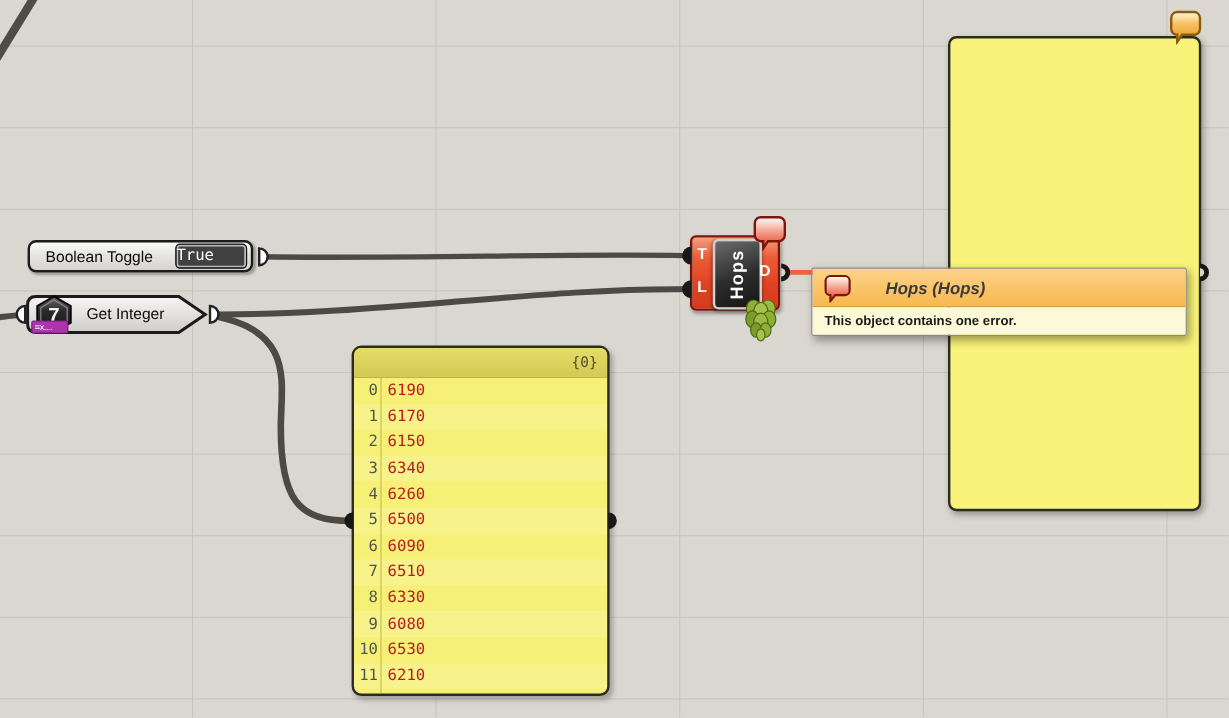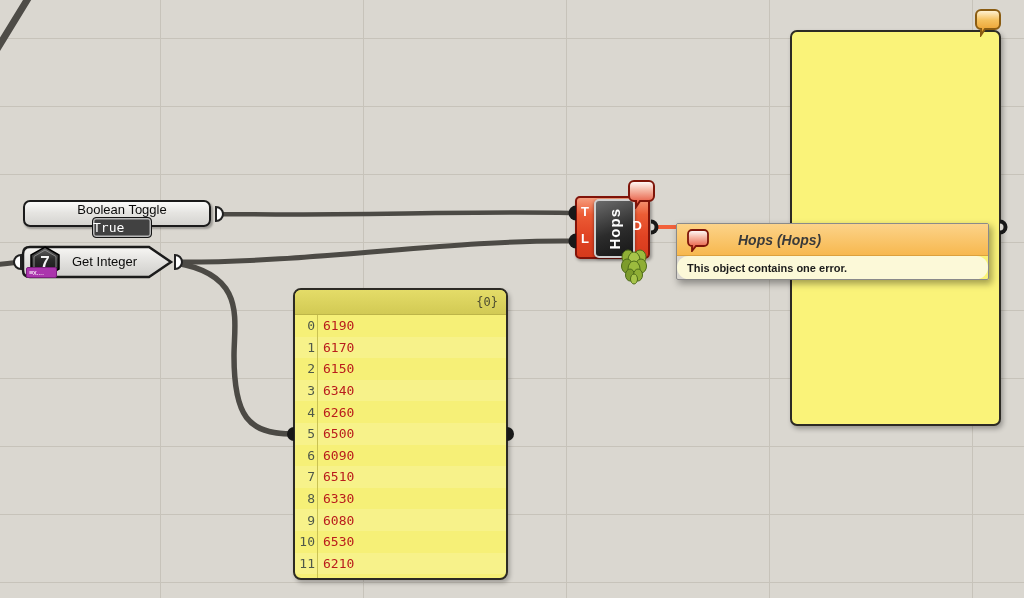--- a/index.html
+++ b/index.html
@@ -21,21 +21,21 @@
   #wires{z-index:1;}
   #ports{z-index:3;}
 
   
   .toggle{
     position:absolute;left:23px;top:200px;width:188px;height:27px;z-index:2;
     background:linear-gradient(180deg,#fbfbfa 0%,#e6e5e2 45%,#d5d4d0 100%);
     border:2px solid #1b1b1b;border-radius:7px;
     box-shadow:1.5px 2px 2px rgba(0,0,0,.28);
     display:flex;align-items:center;justify-content:space-between;
-    padding:0 3px 0 13px;box-sizing:border-box;flex-direction:column;
+    padding:0 3px 0 13px;box-sizing:border-box;
   }
   .toggle .lbl{font-size:13px;color:#0a0a0a;}
   .toggle .val{
     background:#414141;border:1px solid #141414;border-radius:4px;
     box-shadow:inset 0 0 0 1.5px #b9b9b9;
     color:#fff;font-family:"DejaVu Sans Mono",monospace;font-size:13px;
     width:58px;height:19px;line-height:19px;
   }
 
   
@@ -106,21 +106,21 @@
     position:absolute;left:676px;top:223px;width:311px;z-index:5;
     border:1px solid #8a8a8a;border-radius:2px;overflow:hidden;
     box-shadow:2.5px 3.5px 7px rgba(0,0,0,.35);
   }
   .tooltip .thdr{
     height:31px;background:linear-gradient(180deg,#fcd389 0%,#f7b84f 100%);
     border-bottom:1px solid #dca13d;
     display:flex;align-items:center;gap:28px;padding:0 0 0 9px;
   }
   .tooltip .ttitle{font-style:italic;font-weight:bold;font-size:14px;color:#3a3a3a;}
-  .tooltip .tbody{background:#fcf9d8;padding:5px 10px 4px;border-radius:30px;}
+  .tooltip .tbody{background:#fcf9d8;padding:5px 10px 4px;}
   .tooltip .tline{font-size:11px;font-weight:bold;color:#1c1c1c;line-height:14px;}
   .tooltip .terror{
     margin:5px 0 0;border:1px solid #8c8760;background:#f6f4f0;
     box-shadow:inset 0 0 0 2px #fdfcf4;
     padding:4px 5px;color:#d8222e;font-weight:bold;font-size:11px;
     letter-spacing:-0.35px;white-space:nowrap;overflow:hidden;
   }
 </style>
 </head>
 <body>

